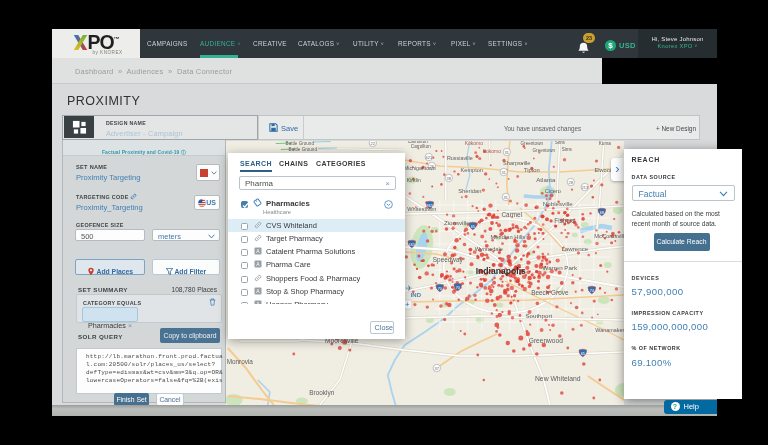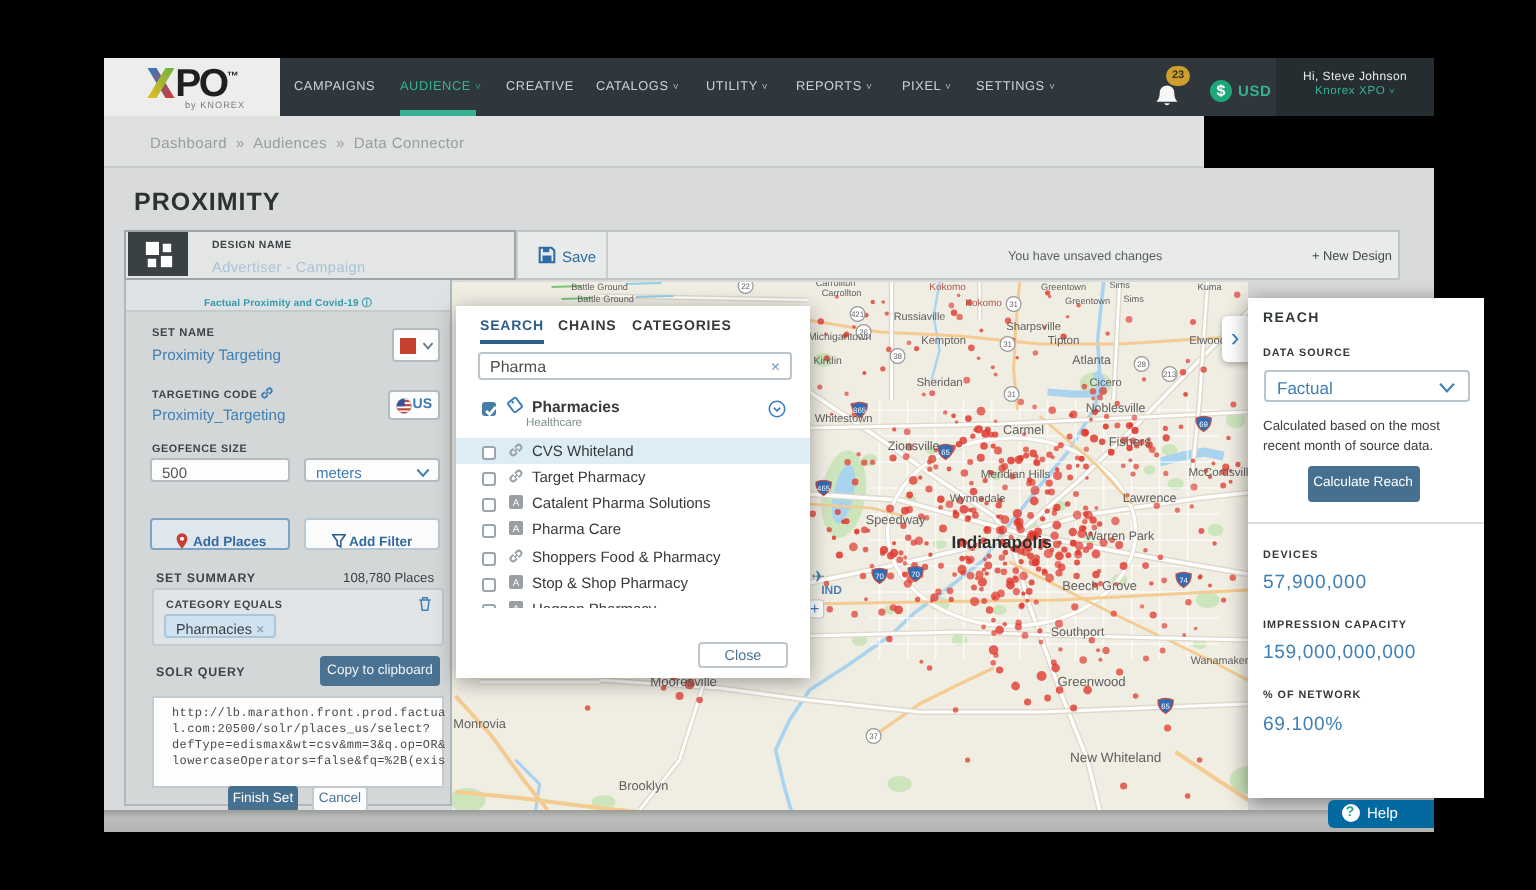--- a/index.html
+++ b/index.html
@@ -49,21 +49,21 @@
     <div style="text-align:center;font-size:5.8px;color:#35b295;margin-top:1.5px">Knorex XPO <span style="font-size:4.5px">˅</span></div>
   </div>
 </div>
 
 <div class="abs" style="left:52px;top:57.5px;width:550px;height:26.5px;background:#dfe0e0;border-bottom:1px solid #c7cacb">
   <div style="position:absolute;left:23px;top:9px;font-size:7.5px;color:#9a9d9e;letter-spacing:.2px">Dashboard &nbsp;»&nbsp; Audiences &nbsp;»&nbsp; Data Connector</div>
 </div>
 
 <div class="abs" style="left:52px;top:84px;width:664.5px;height:321px;background:#d8dadb"></div>
 
-<div class="abs" style="left:67px;top:94px;font-size:12.5px;font-weight:bold;color:#2e3233;letter-spacing:.5px">PROXIMITY</div>
+<div class="abs" style="left:67px;top:94px;font-size:12.5px;font-weight:normal;color:#2e3233;letter-spacing:.5px">PROXIMITY</div>
 
 <div class="abs" style="left:62px;top:114.5px;width:638px;height:25px;background:#e9eaea;border:1px solid #c2c5c6">
   <div class="abs" style="left:0;top:0;width:31px;height:23px;background:#3a4145">
     <svg width="15" height="15" viewBox="0 0 16 16" style="margin:4px 8px">
         <g fill="#fff">
       <rect x="1" y="1" width="7" height="7"></rect>
           <rect x="10" y="2" width="4.5" height="4.5"></rect>
       <rect x="2" y="10" width="4.5" height="4.5"></rect>
           <rect x="9" y="8.5" width="6" height="6"></rect>
         </g>
@@ -856,21 +856,21 @@
 
   <span class="abs lbl" style="left:15px;top:146.5px;font-size:6.2px;letter-spacing:.4px">SET SUMMARY</span>
   <span class="abs" style="right:8px;top:146.5px;font-size:6.6px;color:#3c4042">108,780 Places</span>
   <div class="abs" style="left:13px;top:154px;width:146px;height:29px;background:#e0e4e6;border:1px solid #c2cacf;border-radius:2px">
     <span class="abs lbl" style="left:6px;top:5px;font-size:5.4px;letter-spacing:.3px">CATEGORY EQUALS</span>
     <svg class="abs" style="right:5px;top:3.5px" width="7" height="8" viewBox="0 0 12 14">
         <g fill="none" stroke="#4180b4" stroke-width="1.3">
           <path d="M1 3.5 h10 M4 3.5 V1.5 h4 v2 M2.5 3.5 l1 9 h5 l1-9"></path>
         </g>
       </svg>
-    <div class="abs" style="left:5px;top:12.5px;height:12px;background:#cfe2ef;border:1px solid #a8c6dc;border-radius:2px;font-size:7.2px;color:#3c4042;padding:2px 5px 0 5px">Pharmacies <span style="color:#7a93a5">×</span></div>
+    <div class="abs" style="left:5px;top:12.5px;height:12px;background:#cfe2ef;border:1px solid #a8c6dc;border-radius:2px;font-size:7.2px;color:#3c4042;padding:13px 5px 0 5px">Pharmacies <span style="color:#7a93a5">×</span></div>
   </div>
 
   <span class="abs lbl" style="left:15px;top:193px;font-size:6.2px;letter-spacing:.4px">SOLR QUERY</span>
   <div class="abs" style="left:97px;top:188px;width:60px;height:15px;background:#4a7292;border-radius:2px;color:#f0f3f5;font-size:6.8px;text-align:center;line-height:15px">Copy to clipboard</div>
   <div class="abs" style="left:13px;top:208px;width:146px;height:46px;background:#fdfdfd;border:1px solid #c2cacf;font-family:'Liberation Mono',monospace;font-size:6px;color:#4a4a4a;padding:4px 0 0 9px;line-height:8px;letter-spacing:.2px">http://lb.marathon.front.prod.factua<br>l.com:20500/solr/places_us/select?<br>defType=edismax&amp;wt=csv&amp;mm=3&amp;q.op=OR&amp;<br>lowercaseOperators=false&amp;fq=%2B(exis</div>
 
   <div class="abs" style="left:51px;top:253px;width:35px;height:13px;background:#46708f;border-radius:2px;color:#fff;font-size:6.8px;text-align:center;line-height:13px">Finish Set</div>
   <div class="abs" style="left:93px;top:253px;width:28px;height:13px;background:#fdfdfd;border:1px solid #c2cacf;border-radius:2px;color:#4c7396;font-size:6.8px;text-align:center;line-height:12px">Cancel</div>
 </div>
 
@@ -941,21 +941,21 @@
         </svg><span class="mtxt">Shoppers Food &amp; Pharmacy</span></div>
       <div class="mrow"><span class="cb"></span><svg width="8" height="8" viewBox="0 0 16 16" style="margin:0 4px 0 6px">
           <rect x="1" y="1" width="14" height="14" rx="2" fill="#98a0a6"></rect>
           <text x="8" y="12" font-size="10" fill="#fff" text-anchor="middle" font-family="Liberation Sans, sans-serif">A</text>
         </svg><span class="mtxt">Stop &amp; Shop Pharmacy</span></div>
       <div class="mrow" style="height:6px;overflow:hidden"><span class="cb"></span><svg width="8" height="8" viewBox="0 0 16 16" style="margin:0 4px 0 6px">
           <rect x="1" y="1" width="14" height="14" rx="2" fill="#98a0a6"></rect>
           <text x="8" y="12" font-size="10" fill="#fff" text-anchor="middle" font-family="Liberation Sans, sans-serif">A</text>
         </svg><span class="mtxt">Haggen Pharmacy</span></div>
   </div>
-  <div class="abs" style="right:11px;bottom:5px;width:45px;height:13px;border:1px solid #bcc7cf;border-radius:2px;color:#4c7396;font-size:7.2px;text-align:center;line-height:12px">Close</div>
+  <div class="abs" style="right:11px;bottom:5px;width:24px;height:13px;border:1px solid #bcc7cf;border-radius:2px;color:#4c7396;font-size:7.2px;text-align:right;line-height:12px">Close</div>
 </div>
 
 <div class="abs" style="left:623.5px;top:148.5px;width:118px;height:250px;background:#fff;box-shadow:0 2px 10px rgba(0,0,0,.45)">
   <div class="abs lbl" style="left:8px;top:7px;font-size:7px;letter-spacing:.7px;color:#33383a">REACH</div>
   <div class="abs lbl" style="left:8px;top:25px;font-size:5.4px;letter-spacing:.5px;color:#33383a">DATA SOURCE</div>
   <div class="abs" style="left:8px;top:36px;width:103px;height:16px;border:1px solid #b9c4cc;border-radius:2px;font-size:8.5px;color:#4180b4;padding:3px 0 0 6px">Factual<svg style="position:absolute;right:6px;top:5px" width="9" height="6" viewBox="0 0 10 7">
         <path d="M1 1 L5 5.5 L9 1" fill="none" stroke="#4180b4" stroke-width="1.3"></path>
       </svg></div>
   <div class="abs" style="left:8px;top:60.5px;width:104px;font-size:6.7px;color:#3c4042;line-height:10px">Calculated based on the most recent month of source data.</div>
   <div class="abs" style="left:30px;top:84px;width:56px;height:18px;background:#46708f;border-radius:2px;color:#fff;font-size:6.8px;text-align:center;line-height:18px">Calculate Reach</div>

